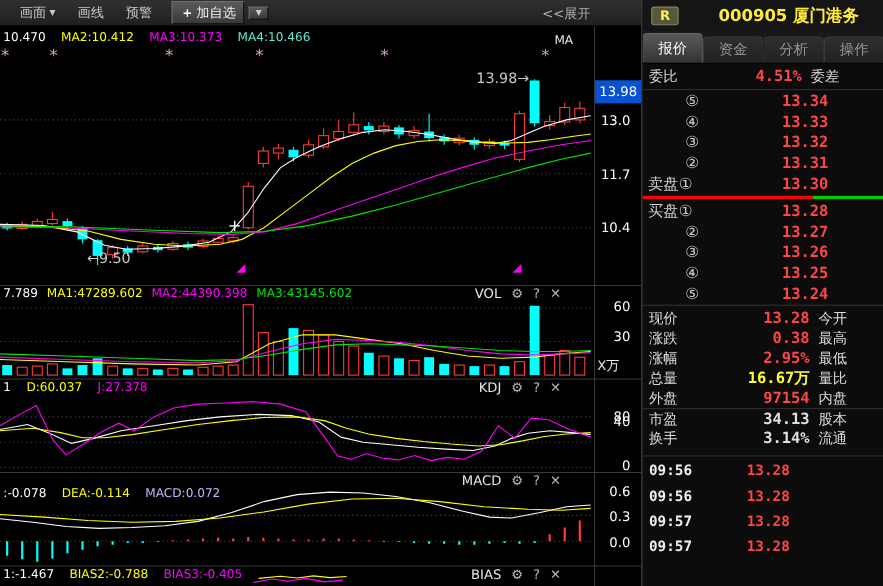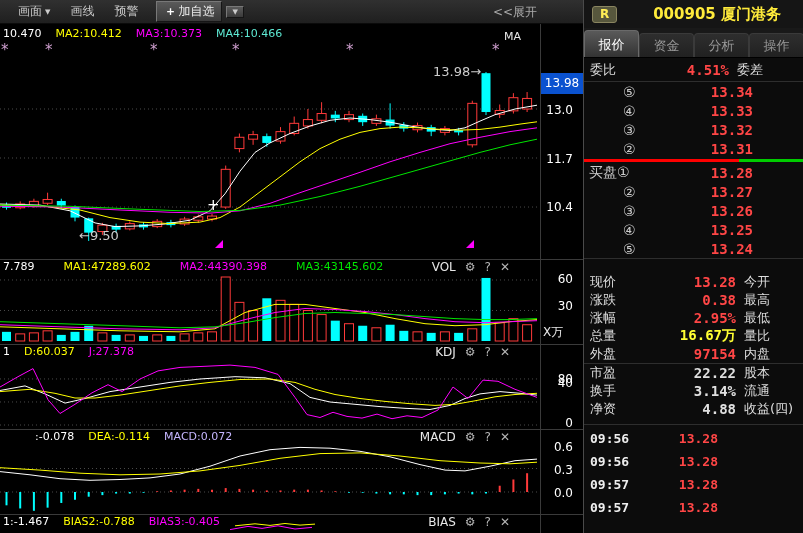--- a/index.html
+++ b/index.html
@@ -15,23 +15,23 @@
     border-right-color:#151515;color:#f2f2f2;font-size:12px;padding:1px 7px;margin-left:6px;
     display:flex;align-items:center;gap:2px;cursor:pointer;}
   .tb-btn .plus{font-weight:bold;color:#ffffff;}
   .tb-dd{margin-left:0;padding:1px 5px;}
   .tb-expand{position:absolute;right:46px;top:4px;color:#aaaaaa;font-size:12px;cursor:pointer;}
   
   #chart{position:absolute;left:0;top:0;z-index:1;}
   
   .ma-row{position:absolute;left:3px;display:flex;gap:14px;font-size:11px;z-index:3;white-space:nowrap;}
   .main-ma{top:27px;}
-  .vol-ma{top:260px;gap:29px;}
+  .vol-ma{top:260px;gap:8px;}
   .kdj-ma{top:345px;}
-  .macd-ma{top:430px;margin-left:32px;}
+  .macd-ma{top:442px;}
   .bias-ma{top:515px;}
   .corner-ma{position:absolute;left:504px;top:30px;font-size:11px;color:#e8e8e8;z-index:3;}
   .pane-tools{position:absolute;left:408px;width:102px;display:flex;gap:9px;justify-content:flex-end;
     align-items:center;font-size:12px;z-index:3;}
   .pane-tools .ptitle{color:#e8e8e8;}
   .pane-tools .picon{color:#b5b5b5;cursor:pointer;font-size:12px;}
   .tools-vol{top:260px;} .tools-kdj{top:345px;} .tools-macd{top:430px;} .tools-bias{top:515px;}
   .star{position:absolute;color:#cf9fcf;font-size:15px;z-index:2;}
   .crosshair{position:absolute;left:207px;top:196px;color:#ffffff;font-size:15px;z-index:2;}
   .flag{position:absolute;width:0;height:0;border-bottom:8px solid #ff00ff;border-left:8px solid transparent;z-index:2;}
@@ -61,21 +61,21 @@
   .wb-val{margin-left:auto;color:#ff4646;font-weight:bold;font-size:14px;font-family:"DejaVu Sans Mono",monospace;}
   .wb-lbl2{margin-left:8px;text-align:center;}
   .b-row{height:19px;display:flex;align-items:center;font-size:14px;}
   .lvl{width:74px;color:#cccccc;padding-left:5px;box-sizing:border-box;white-space:nowrap;}
   .lvl.ind{padding-left:39px;}
   .b-price{flex:1;text-align:right;padding-right:50px;color:#ff4646;font-weight:bold;
     font-family:"DejaVu Sans Mono",monospace;}
   .divider{height:5px;display:flex;align-items:center;padding:0;}
   .divider .dr{height:3px;width:71%;background:#ff0000;}
   .divider .dg{height:3px;width:29%;background:#00cc00;}
-  .stats{border-top:1px solid #2e2e2e;padding-top:14px;}
+  .stats{border-top:1px solid #2e2e2e;padding-top:3px;}
   .s-row{height:18px;display:flex;align-items:center;font-size:13px;padding:0 2px 0 6px;}
   .s-row.sep-top{border-top:1px solid #2e2e2e;}
   .s-val{flex:1;text-align:right;font-weight:bold;font-size:14px;font-family:"DejaVu Sans Mono",monospace;}
   .s-lbl{width:56px;white-space:nowrap;}
   .s-lbl2{width:57px;margin-left:8px;white-space:nowrap;overflow:hidden;}
   .ticklist{border-top:1px solid #2e2e2e;margin-top:6px;padding-top:6px;}
   .t-row{height:23px;display:flex;align-items:flex-start;font-size:13px;padding:0 85px 0 6px;
     font-family:"DejaVu Sans Mono",monospace;font-weight:bold;}
   .t-time{color:#eeeeee;}
   .t-price{margin-left:auto;color:#ff4646;}
@@ -412,20 +412,24 @@
         <span class="b-price">13.33</span>
       </div>
       <div class="b-row">
         <span class="lvl ind">③</span>
         <span class="b-price">13.32</span>
       </div>
       <div class="b-row">
         <span class="lvl ind">②</span>
         <span class="b-price">13.31</span>
       </div>
+      <div class="b-row">
+        <span class="lvl">卖盘①</span>
+        <span class="b-price">13.30</span>
+      </div>
 
       <div class="divider">
         <span class="dr"></span>
         <span class="dg"></span>
       </div>
 
       <div class="b-row">
         <span class="lvl">买盘①</span>
         <span class="b-price">13.28</span>
       </div>
@@ -468,33 +472,28 @@
         <span class="s-val" style="color: rgb(255, 255, 51);">16.67万</span>
         <span class="s-lbl2">量比</span>
       </div>
       <div class="s-row">
         <span class="s-lbl">外盘</span>
         <span class="s-val" style="color: rgb(255, 70, 70);">97154</span>
         <span class="s-lbl2">内盘</span>
       </div>
       <div class="s-row sep-top">
         <span class="s-lbl">市盈</span>
-        <span class="s-val" style="color: rgb(224, 224, 224);">22.22</span>
+        <span class="s-val" style="color: rgb(224, 224, 224);">34.13</span>
         <span class="s-lbl2">股本</span>
       </div>
       <div class="s-row">
         <span class="s-lbl">换手</span>
         <span class="s-val" style="color: rgb(224, 224, 224);">3.14%</span>
         <span class="s-lbl2">流通</span>
       </div>
-      <div class="s-row">
-        <span class="s-lbl">净资</span>
-        <span class="s-val" style="color: rgb(224, 224, 224);">4.88</span>
-        <span class="s-lbl2">收益(四)</span>
-      </div>
     </div>
 
     <div class="ticklist">
       <div class="t-row">
         <span class="t-time">09:56</span>
         <span class="t-price">13.28</span>
       </div>
       <div class="t-row">
         <span class="t-time">09:56</span>
         <span class="t-price">13.28</span>

